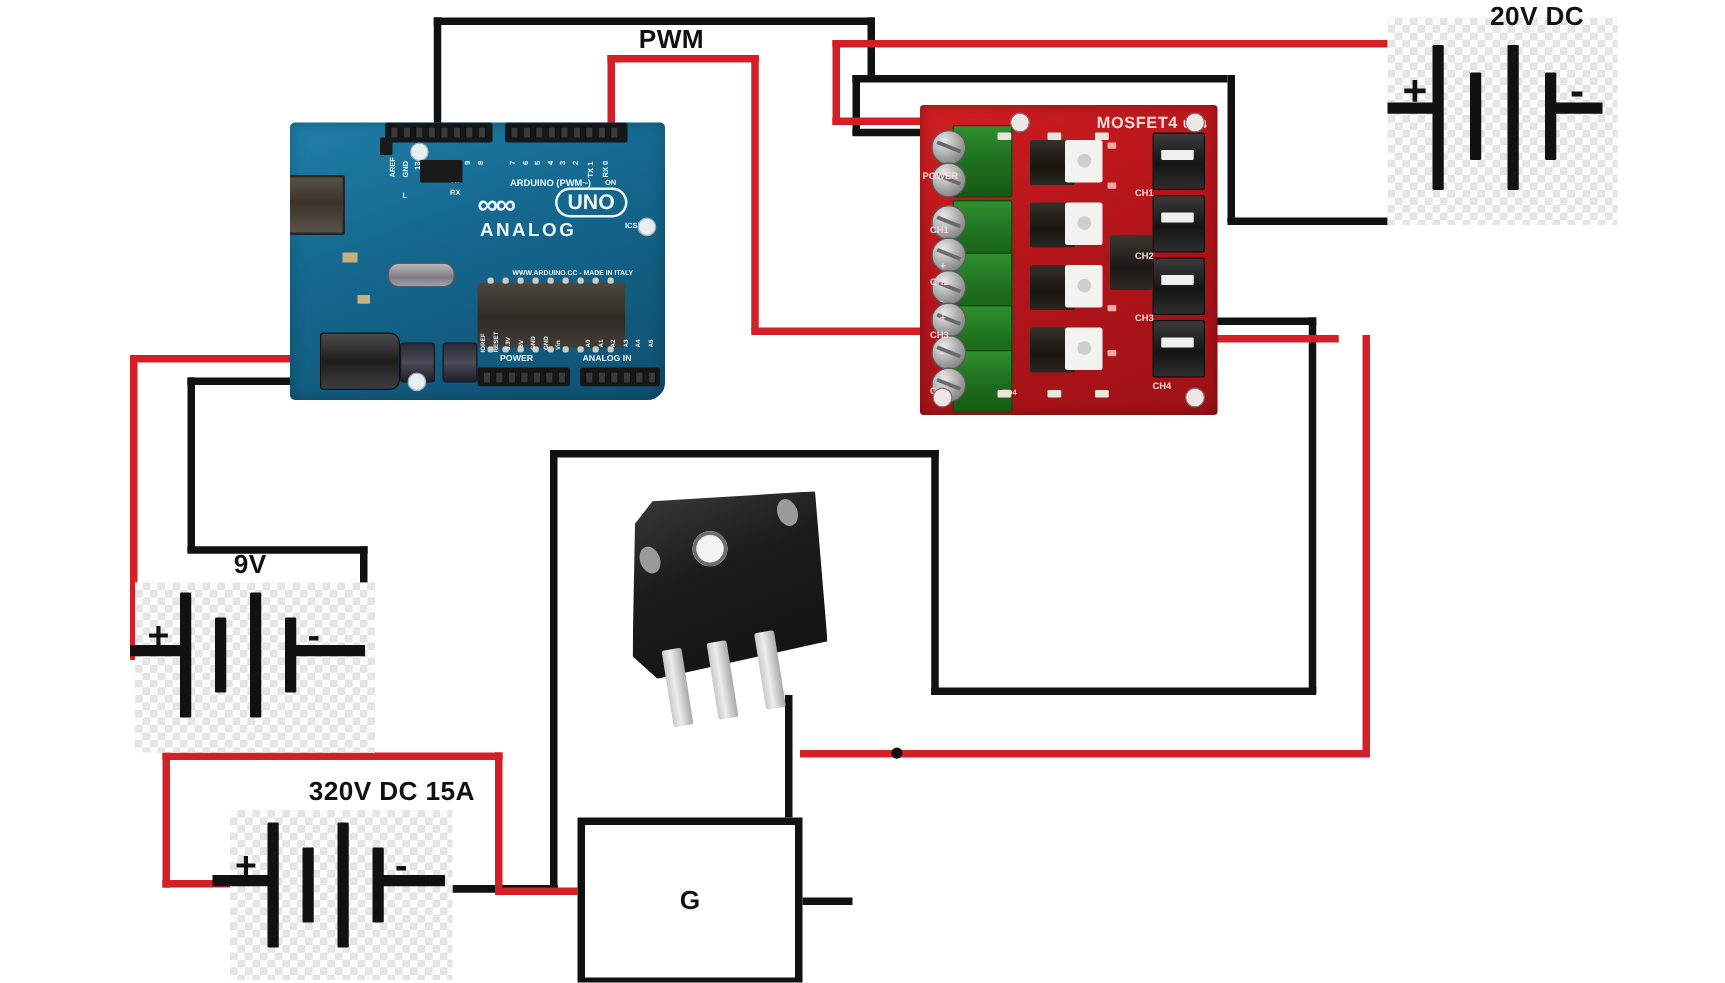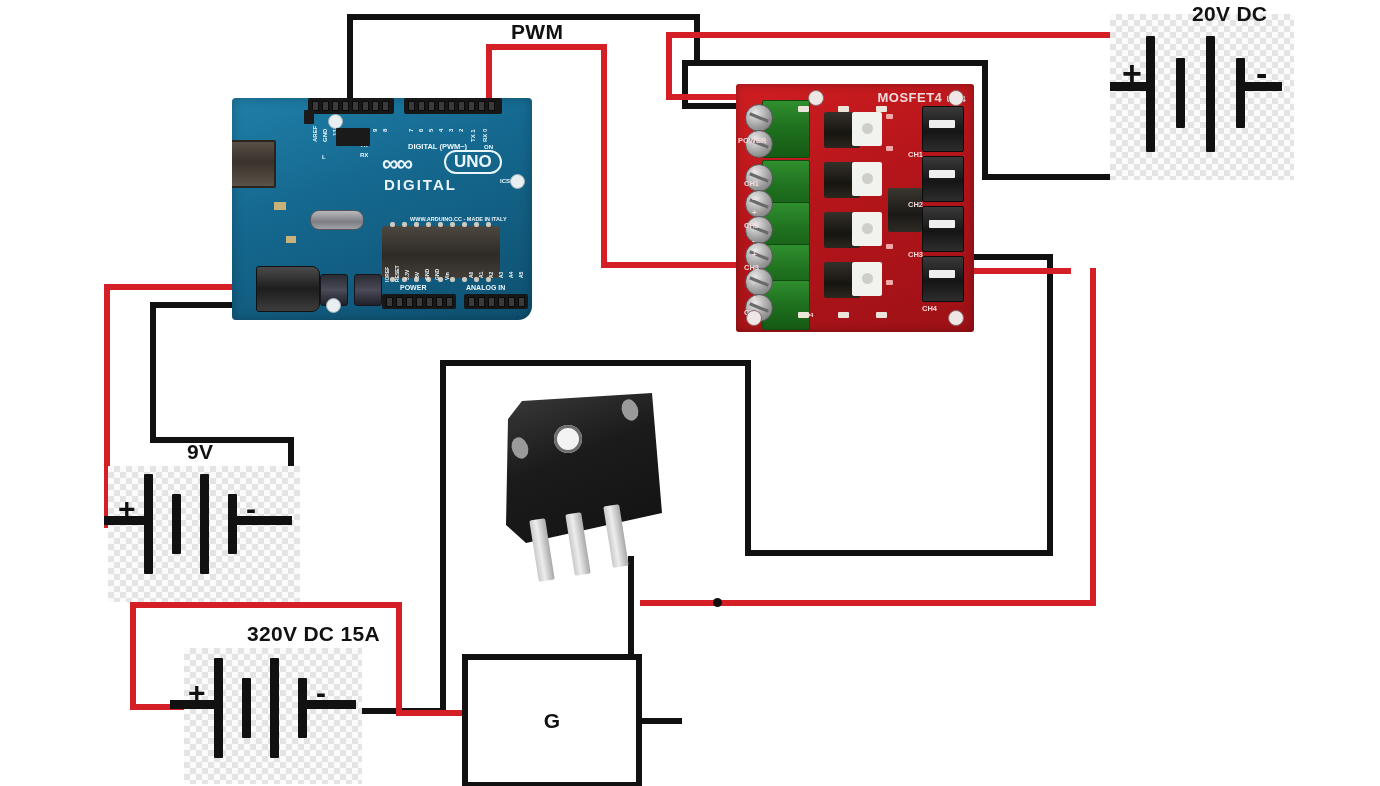--- a/index.html
+++ b/index.html
@@ -227,25 +227,25 @@
     <div class="pinlabel" style="left:150px;top:34px;">8</div>
     <div class="pinlabel" style="left:176px;top:34px;">7</div>
     <div class="pinlabel" style="left:186px;top:34px;">6</div>
     <div class="pinlabel" style="left:196px;top:34px;">5</div>
     <div class="pinlabel" style="left:206px;top:34px;">4</div>
     <div class="pinlabel" style="left:216px;top:34px;">3</div>
     <div class="pinlabel" style="left:226px;top:34px;">2</div>
     <div class="pinlabel" style="left:238px;top:44px;">TX 1</div>
     <div class="pinlabel" style="left:250px;top:44px;">RX 0</div>
 
-    <div class="silk" style="left:176px;top:44px;font-size:7.5px;">DIGITAL (PWM~)</div>
+    <div class="silk" style="left:176px;top:44px;font-size:7.5px;">ARDUINO (PWM~)</div>
 
     <div class="logo">∞∞</div>
     <div class="uno">UNO</div>
-    <div class="ardname">DIGITAL</div>
+    <div class="ardname">ANALOG</div>
     <div class="silk" style="left:178px;top:118px;font-size:5.5px;">WWW.ARDUINO.CC - MADE IN ITALY</div>
 
     <div class="silk" style="left:128px;top:44px;font-size:6px;">TX</div>
     <div class="silk" style="left:128px;top:54px;font-size:6px;">RX</div>
     <div class="silk" style="left:252px;top:46px;font-size:6px;">ON</div>
     <div class="silk" style="left:90px;top:56px;font-size:6px;">L</div>
     <div class="silk" style="left:268px;top:80px;font-size:6px;">ICSP</div>
 
     <div class="chip">
       <div class="leg" style="left:8px;top:-4px;"></div>

